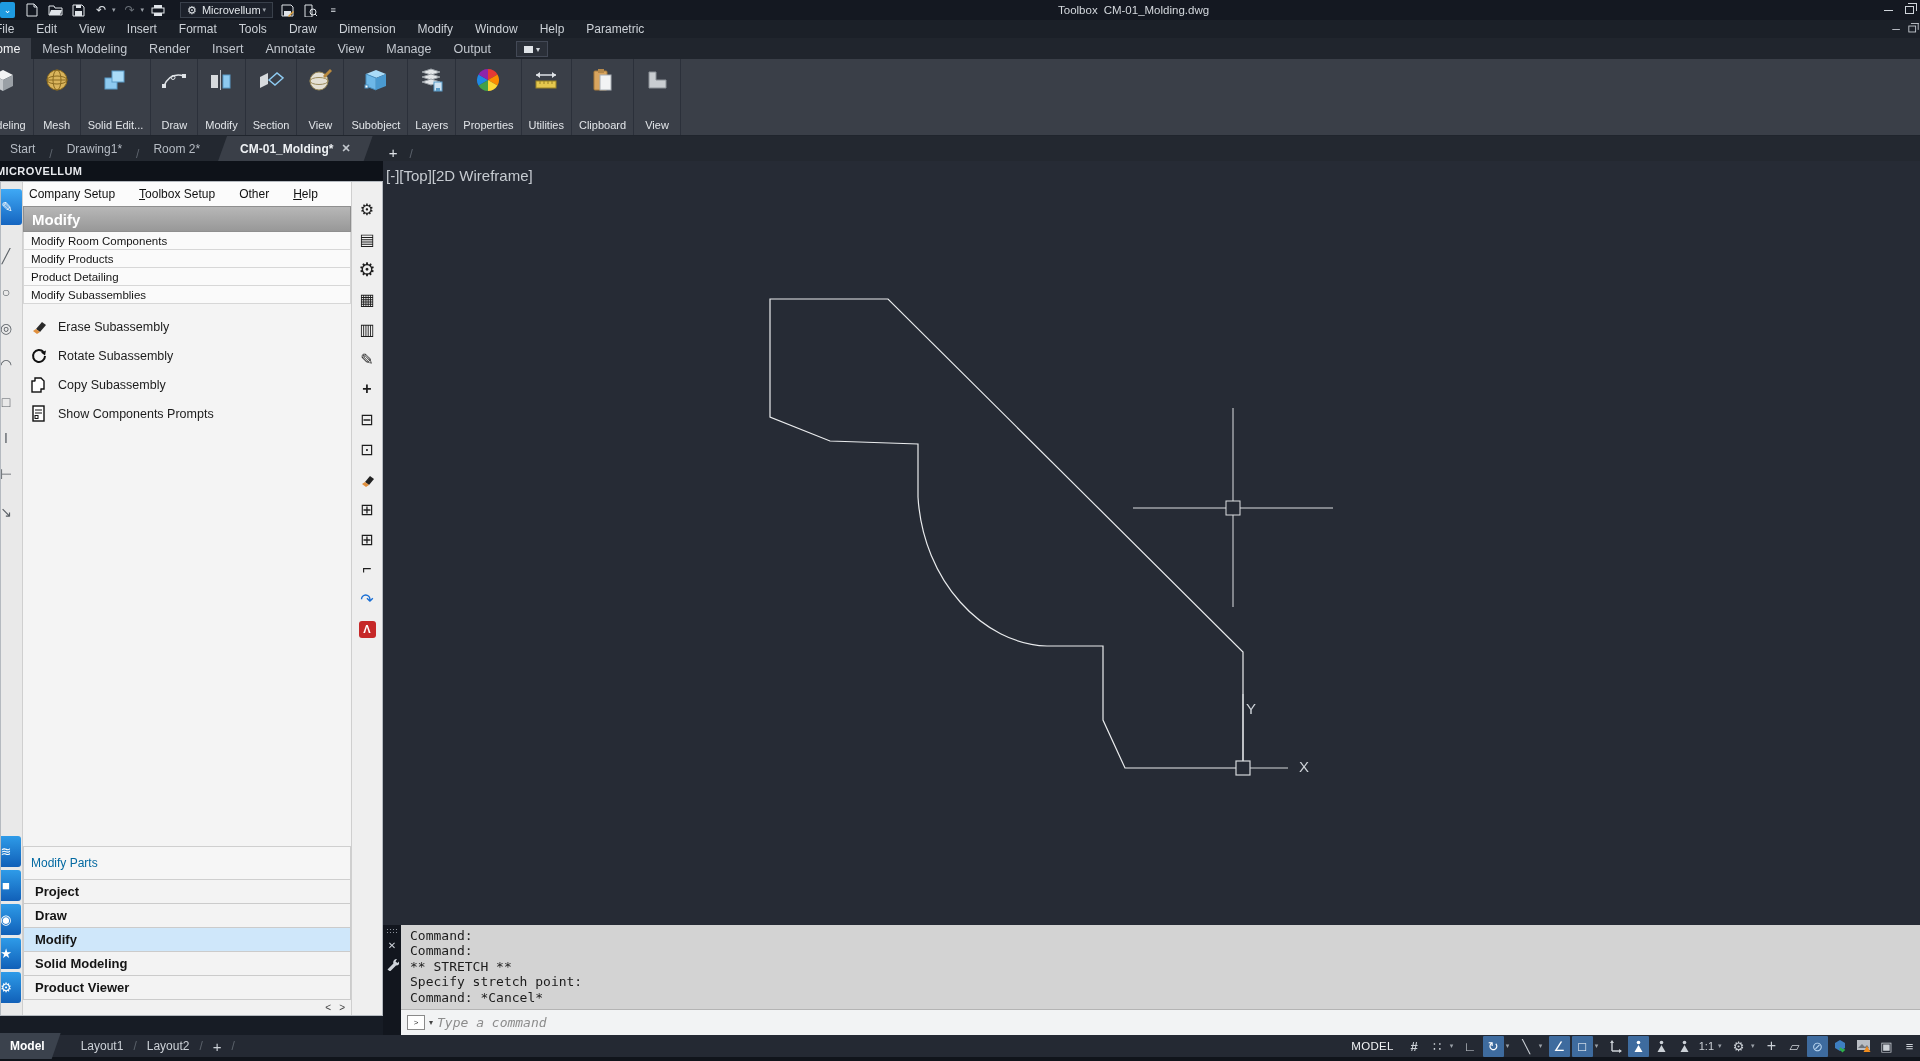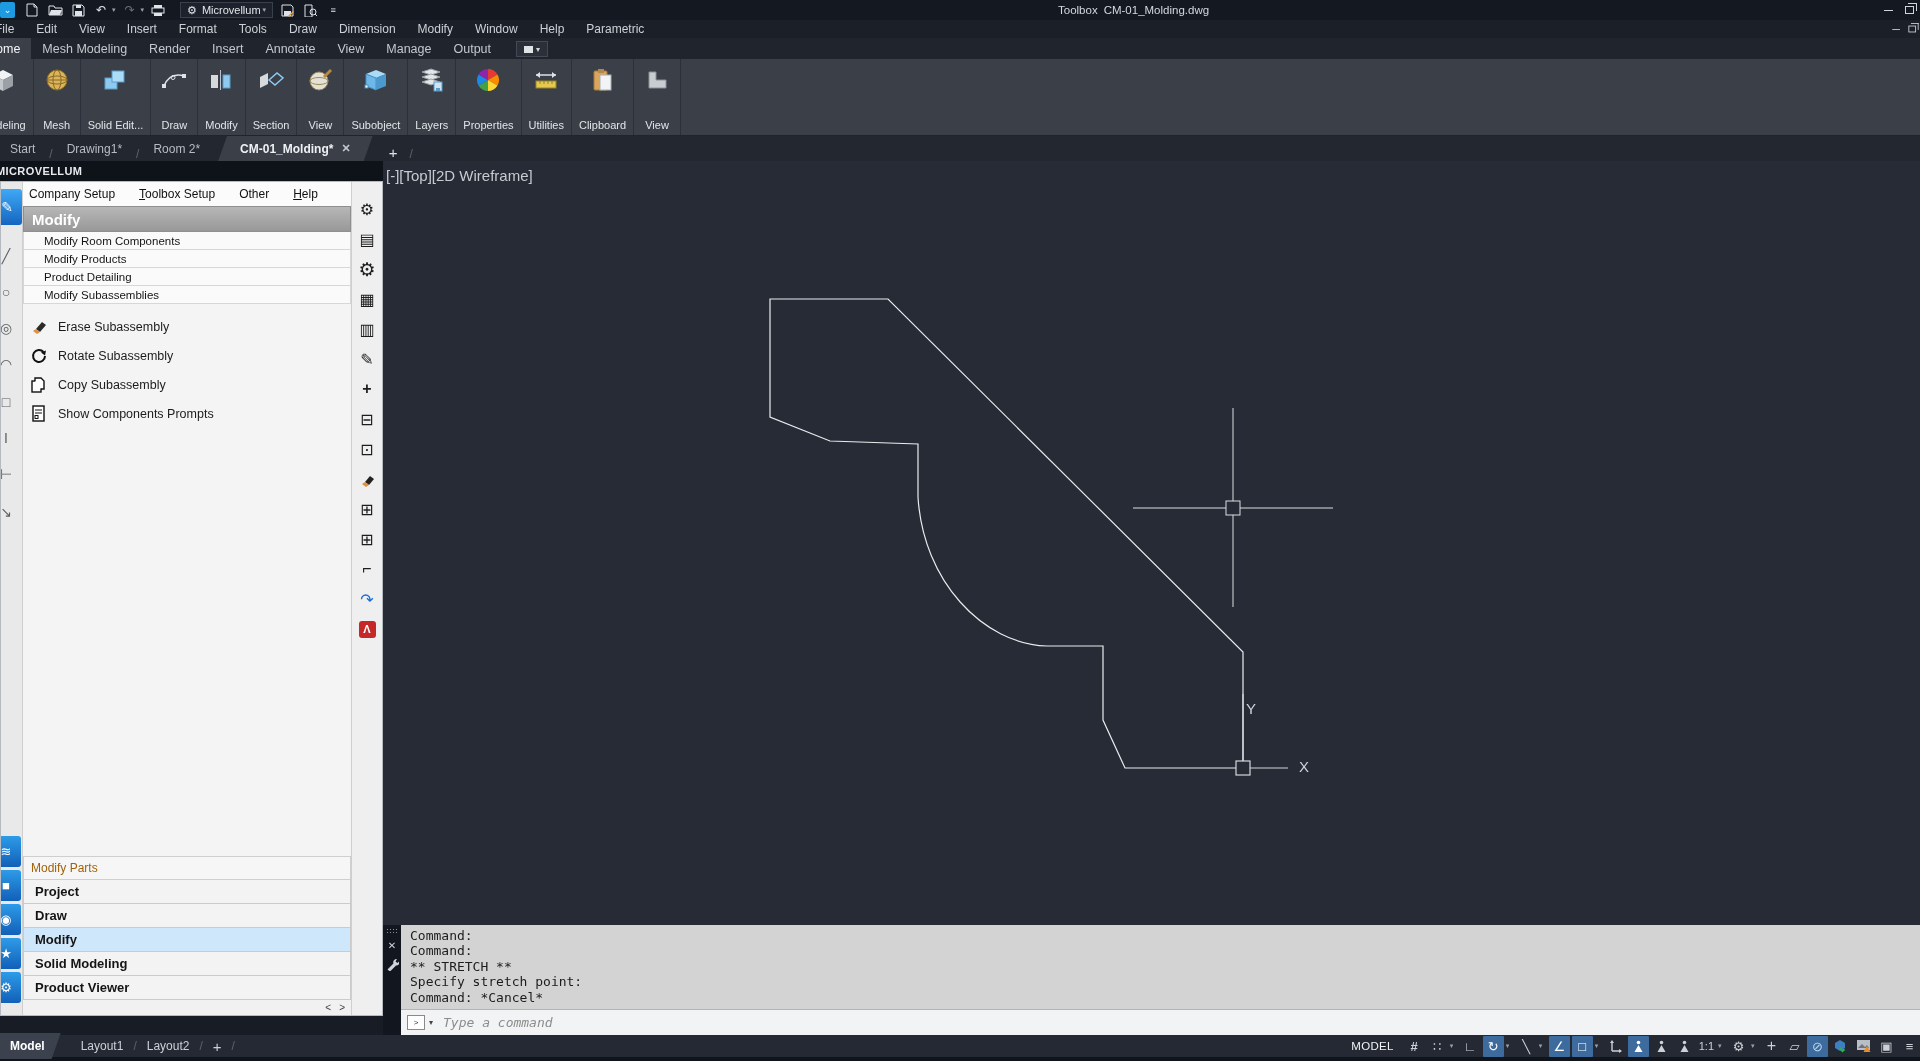--- a/index.html
+++ b/index.html
@@ -71,26 +71,26 @@
                  display:flex;align-items:center;justify-content:center;}
   .strip-blue{position:absolute;left:-10px;bottom:12px;display:flex;flex-direction:column;gap:3px;}
   .bluebtn{width:30px;height:31px;border-radius:3px;background:linear-gradient(#2e9be8,#1160b8);
            color:#fff;font-size:13px;display:flex;align-items:center;justify-content:center;}
   .pcontent{flex:1;display:flex;flex-direction:column;background:#f4f4f4;}
   .pmenu{height:24px;display:flex;align-items:center;gap:24px;padding-left:6px;font-size:12px;color:#111;background:#fbfbfb;}
   .pmenu .fl{display:inline-block;}
   .pmenu .ul::first-letter{text-decoration:underline;}
   .sec-title{height:26px;background:linear-gradient(#b7b7b7,#989898);color:#fff;font-weight:bold;
              font-size:15px;display:flex;align-items:center;padding-left:8px;border:1px solid #8f8f8f;}
-  .plink{height:18px;display:flex;align-items:center;padding-left:20px;font-size:11.5px;color:#151515;
+  .plink{height:18px;display:flex;align-items:center;padding-left:7px;font-size:11.5px;color:#151515;
          background:#fafafa;border:1px solid #d7d7d7;border-top:none;}
   .ptool{height:29px;display:flex;align-items:center;gap:11px;padding-left:7px;font-size:12.5px;color:#1c1c1c;}
   .ptool svg{flex:none;}
   .pspacer{flex:1;}
-  .pparts{height:24px;display:flex;align-items:center;padding-left:7px;font-size:12px;color:#a16207;
+  .pparts{height:34px;display:flex;align-items:center;padding-left:7px;font-size:12px;color:#0369a1;
           background:#f6f6f6;border:1px solid #cfcfcf;margin-top:44px;}
   .pcat{height:24px;display:flex;align-items:center;padding-left:11px;font-size:13px;font-weight:bold;color:#141414;
         background:#f3f3f3;border:1px solid #cbcbcb;border-top:none;}
   .pcat.active{background:#cfe7fa;}
   .pbottom{height:15px;display:flex;align-items:center;justify-content:flex-end;gap:8px;
            padding-right:6px;font-size:10px;color:#444;background:#f1f1f1;}
   .rstrip{width:31px;background:#efefef;border-left:1px solid #cfcfcf;display:flex;flex-direction:column;
           align-items:center;padding-top:12px;gap:0;flex:none;}
   .rs-icon{height:30px;display:flex;align-items:center;justify-content:center;font-size:16px;color:#1d1d1d;width:100%;}
   .rs-icon.big{font-size:19px;}
@@ -109,21 +109,21 @@
   .grip{width:12px;height:6px;background-image:radial-gradient(#8d939c 1px,transparent 1px);background-size:3px 3px;}
   .cmd-close{font-size:10px;}
   .cmd-main{flex:1;display:flex;flex-direction:column;}
   .cmd-hist{flex:1;background:#d3d3d3;padding:3px 0 0 9px;font-family:"DejaVu Sans Mono",monospace;
             font-size:13px;line-height:15.4px;color:#1c1c1c;}
   .cmd-input{height:26px;background:#f2f3f4;border-top:1px solid #b4b4b4;display:flex;align-items:center;
              padding-left:6px;gap:4px;}
   .kbd-box{width:18px;height:15px;border:1px solid #8a8a8a;background:#fff;color:#333;font-size:8px;
            display:flex;align-items:center;justify-content:center;}
   .cmd-caret{font-size:8px;color:#444;}
-  .cmd-ph{font-family:"DejaVu Sans Mono",monospace;font-style:italic;font-size:13px;color:#8c8c8c;margin-left:6px;}
+  .cmd-ph{font-family:"DejaVu Sans Mono",monospace;font-style:italic;font-size:13px;color:#8c8c8c;}
 
   
   .statusbar{top:1035px;height:22px;background:#242933;display:flex;align-items:center;font-size:12px;color:#ccd1d7;}
   .model-tab{height:26px;background:#3b424d;color:#fff;font-weight:bold;display:flex;align-items:center;
              padding:0 16px 0 10px;clip-path:polygon(0 0,100% 0,calc(100% - 9px) 100%,0 100%);}
   .lay{padding:0 6px;}
   .sbsep{color:#5c636c;padding:0 4px;}
   .sb-right{margin-left:auto;display:flex;align-items:center;gap:2px;padding-right:0;}
   .sb-mode{font-size:11.5px;color:#f0f2f4;letter-spacing:.3px;margin-right:8px;}
   .sbi{min-width:21px;height:21px;display:flex;align-items:center;justify-content:center;font-size:13px;color:#ccd1d7;}

